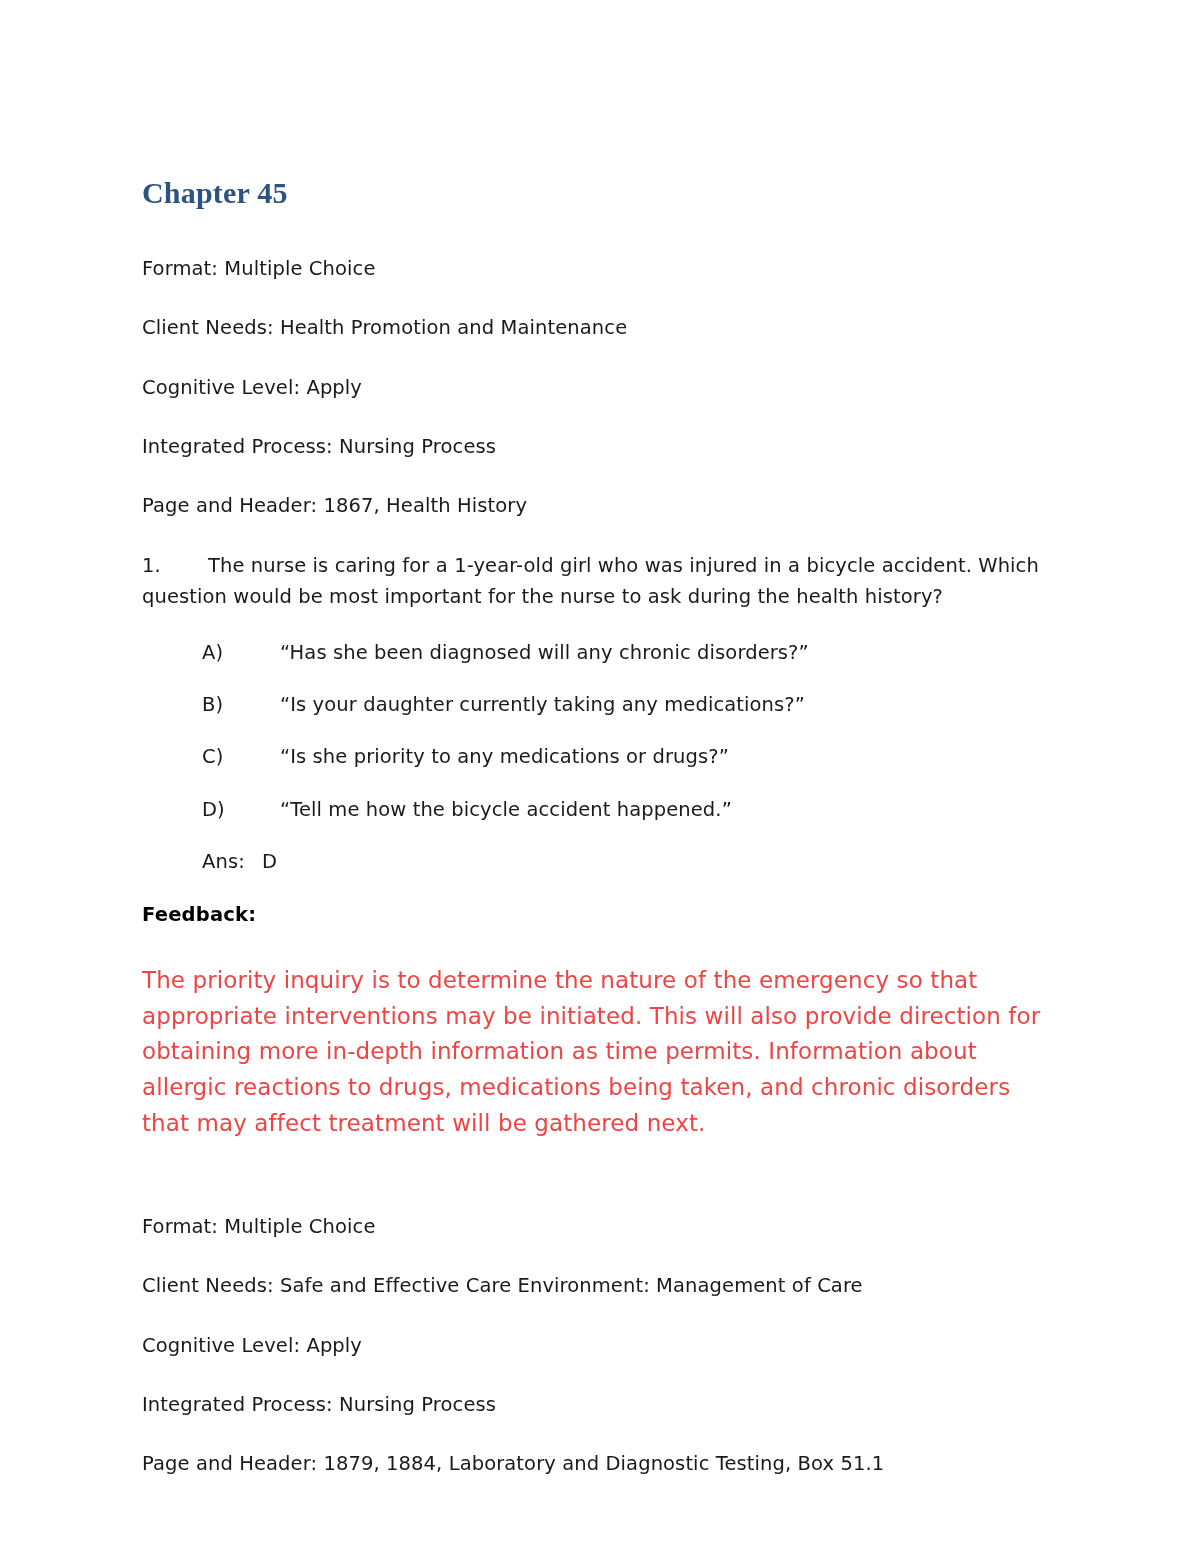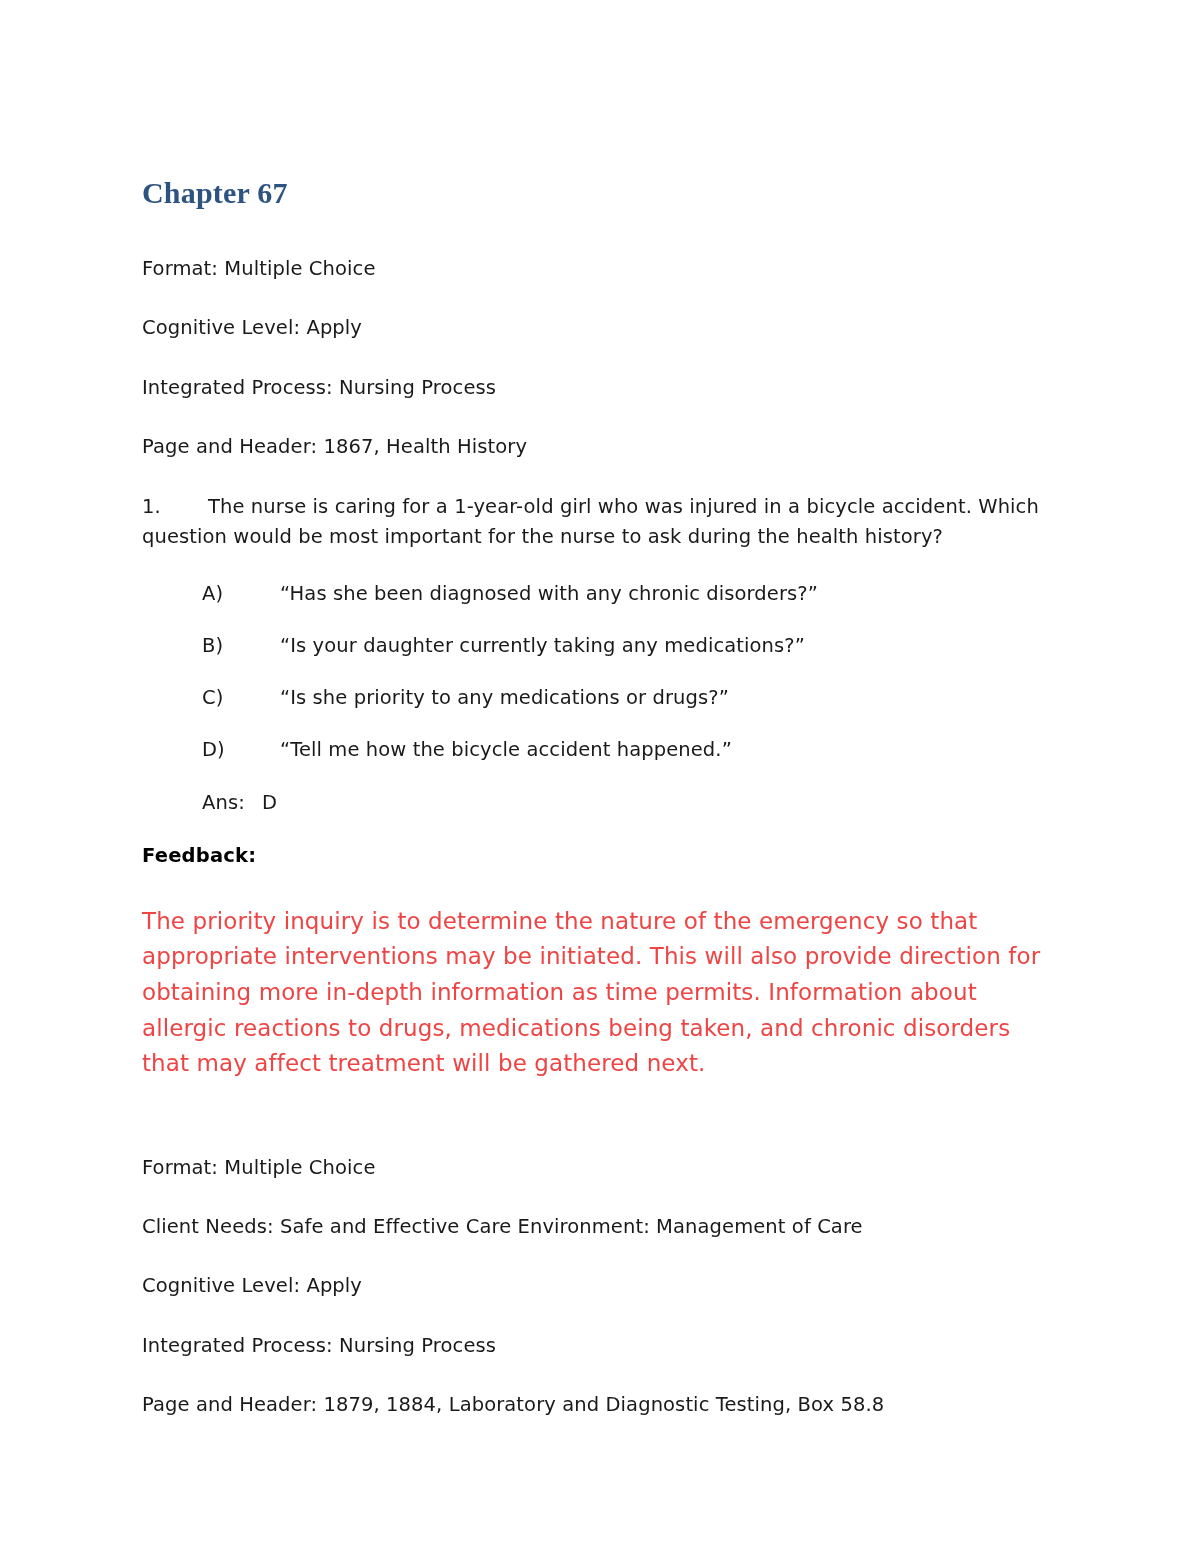--- a/index.html
+++ b/index.html
@@ -97,46 +97,47 @@
   }
   .meta-group-2 .meta-line {
     margin-bottom: 31px;
   }
 </style>
 </head>
 <body>
 
 <div class="page">
 
-  <h1 class="chapter-title">Chapter 67</h1>
+  <h1 class="chapter-title">Chapter 45</h1>
 
   <div class="meta-group-1">
     <p class="meta-line">Format:  Multiple Choice</p>
+    <p class="meta-line">Client Needs:  Health Promotion and Maintenance</p>
     <p class="meta-line">Cognitive Level:  Apply</p>
     <p class="meta-line">Integrated Process:  Nursing Process</p>
     <p class="meta-line">Page and Header: 1867, Health History</p>
   </div>
 
   <p class="question"><span class="q-num">1.</span><span>The nurse is caring for a 1-year-old girl who was injured in a bicycle accident. Which question would be most important for the nurse to ask during the health history?</span></p>
 
   <ul class="options">
-    <li class="option"><span class="opt-label">A)</span><span>“Has she been diagnosed with any chronic disorders?”</span></li>
+    <li class="option"><span class="opt-label">A)</span><span>“Has she been diagnosed will any chronic disorders?”</span></li>
     <li class="option"><span class="opt-label">B)</span><span>“Is your daughter currently taking any medications?”</span></li>
     <li class="option"><span class="opt-label">C)</span><span>“Is she priority to any medications or drugs?”</span></li>
     <li class="option"><span class="opt-label">D)</span><span>“Tell me how the bicycle accident happened.”</span></li>
   </ul>
 
   <p class="answer"><span class="ans-label">Ans:</span><span>D</span></p>
 
   <p class="feedback-heading">Feedback:</p>
   <p class="feedback-body">The priority inquiry is to determine the nature of the emergency so that appropriate interventions may be initiated. This will also provide direction for obtaining more in-depth information as time permits. Information about allergic reactions to drugs, medications being taken, and chronic disorders that may affect treatment will be gathered next.</p>
 
   <div class="spacer-block"></div>
 
   <div class="meta-group-2">
     <p class="meta-line">Format: Multiple Choice</p>
     <p class="meta-line">Client Needs:   Safe and Effective Care Environment: Management of Care</p>
     <p class="meta-line">Cognitive Level:  Apply</p>
     <p class="meta-line">Integrated Process:  Nursing Process</p>
-    <p class="meta-line">Page and Header: 1879, 1884, Laboratory and Diagnostic Testing, Box 58.8</p>
+    <p class="meta-line">Page and Header: 1879, 1884, Laboratory and Diagnostic Testing, Box 51.1</p>
   </div>
 
 </div>
 
 </body></html>

